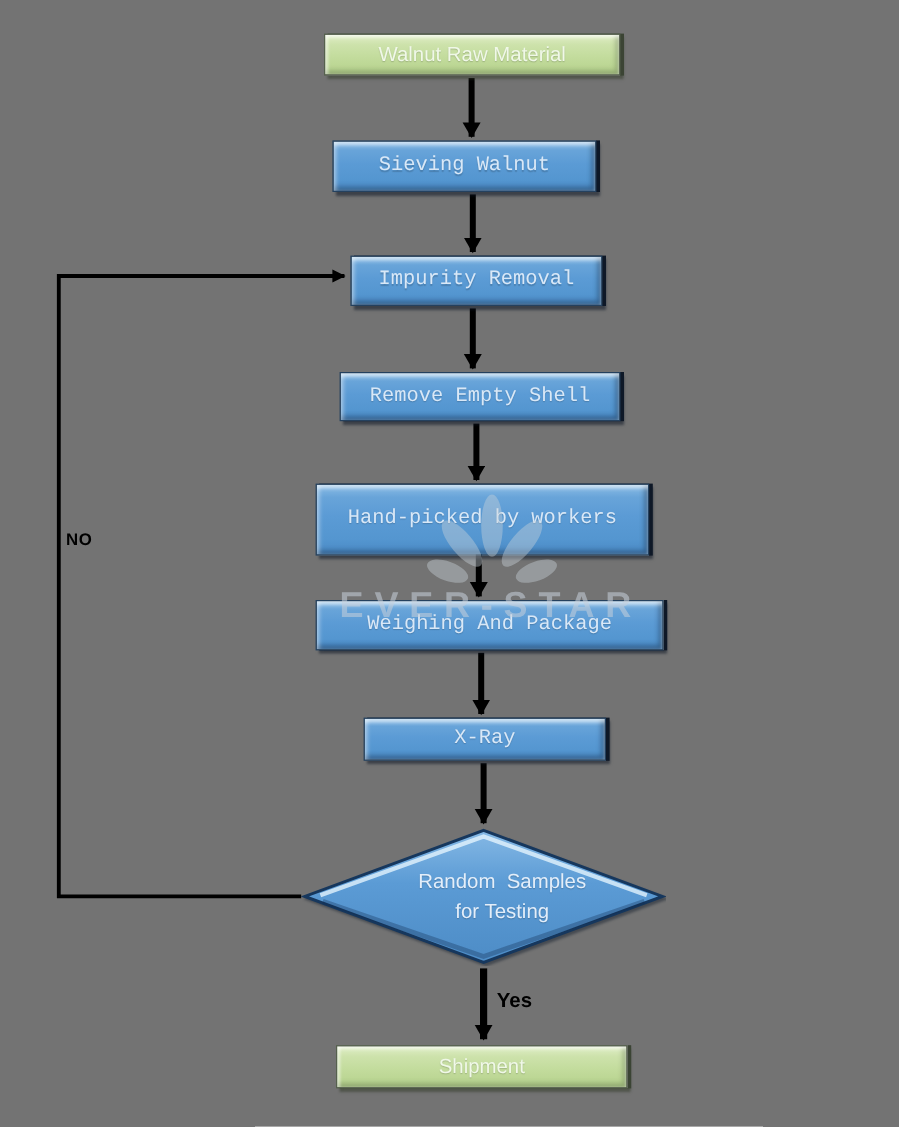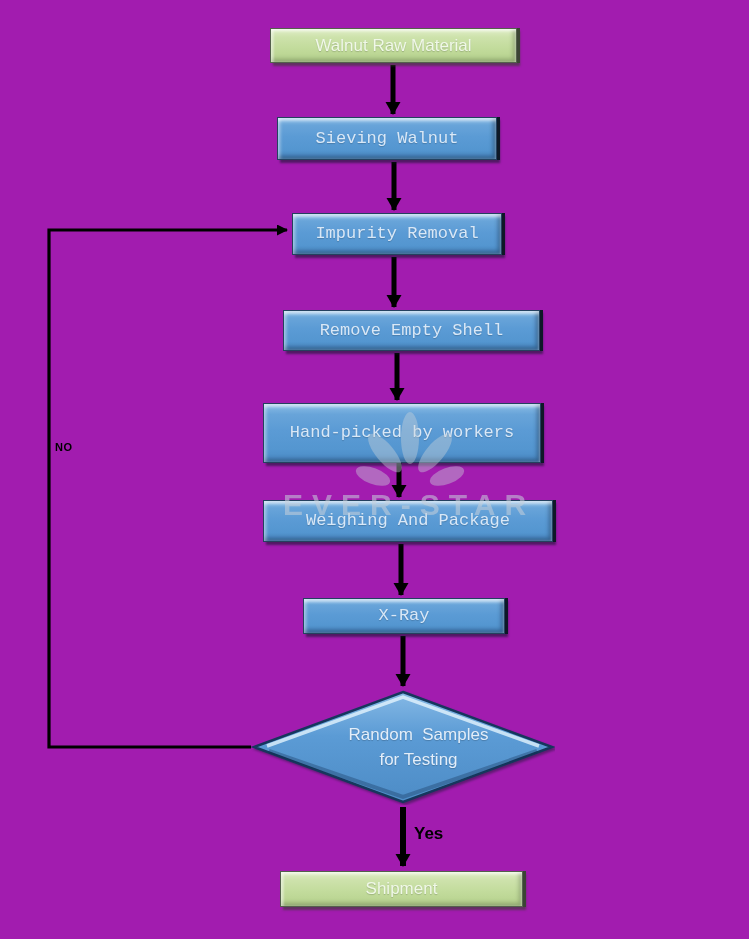--- a/index.html
+++ b/index.html
@@ -1,19 +1,19 @@
 <!DOCTYPE html>
 <html><head>
 <meta charset="utf-8">
 <style>
   html,body{margin:0;padding:0;background:#ffffff;}
   .canvas{
     position:relative;
     width:749px;height:939px;
-    background:#a21caf;
+    background:#737373;
     font-family:"Liberation Sans", sans-serif;
     overflow:hidden;
   }
   
   svg.connectors{position:absolute;left:0;top:0;z-index:2;}
   .flow{stroke:#000;stroke-width:5;fill:none;}
   .flow.thick{stroke-width:6;}
   .loop{stroke:#000;stroke-width:3.2;fill:none;}
 
   
@@ -43,40 +43,40 @@
     box-shadow:
       inset 0 2px 3px rgba(255,255,255,0.7),
       inset 3px 0 2px rgba(255,255,255,0.35),
       inset -3px -3px 4px rgba(80,98,62,0.38),
       3px 0 0 #3b4434,
       3px 3px 2px rgba(55,64,47,0.6);
   }
   #n0{left:270px;top:28px;width:247px;height:35px;}
   #n1{left:277px;top:117px;width:220px;height:43px;}
   #n2{left:292px;top:213px;width:210px;height:42px;}
-  #n3{left:283px;top:310px;width:257px;height:41px;}
+  #n3{left:283px;top:310px;width:234px;height:41px;}
   #n4{left:263px;top:403px;width:278px;height:60px;}
   #n5{left:263px;top:500px;width:290px;height:42px;text-align:center;}
   #n6{left:303px;top:598px;width:202px;height:36px;text-align:center;}
   #n8{left:280px;top:871px;width:243px;height:36px;}
 
   
   .diamond-wrap{position:absolute;left:251px;top:689px;width:304px;height:116px;z-index:3;}
   .diamond-wrap svg{position:absolute;left:0;top:0;}
   .diamond-label{
     position:absolute;left:0;top:0;width:100%;height:100%;
     display:flex;flex-direction:column;align-items:center;justify-content:center;
     color:#e3eefa;font-size:17px;line-height:1.5;
     text-shadow:0 1px 1px rgba(0,0,0,0.2);
   }
   .diamond-label span{white-space:pre;margin-left:31px;}
 
   
   .edge-label{position:absolute;z-index:4;color:#000;font-weight:bold;}
-  #label-no{left:55px;top:441px;font-size:11px;letter-spacing:0.5px;}
+  #label-no{left:55px;top:441px;font-size:14px;letter-spacing:0.5px;}
   #label-yes{left:414px;top:824px;font-size:17px;}
 
   
   .watermark-text{
     position:absolute;left:283px;top:488px;z-index:5;
     font-size:30px;font-weight:bold;letter-spacing:9px;
     color:rgba(198,208,218,0.55);
     pointer-events:none;
   }
   .watermark-leaf{position:absolute;left:355px;top:408px;z-index:5;pointer-events:none;}

